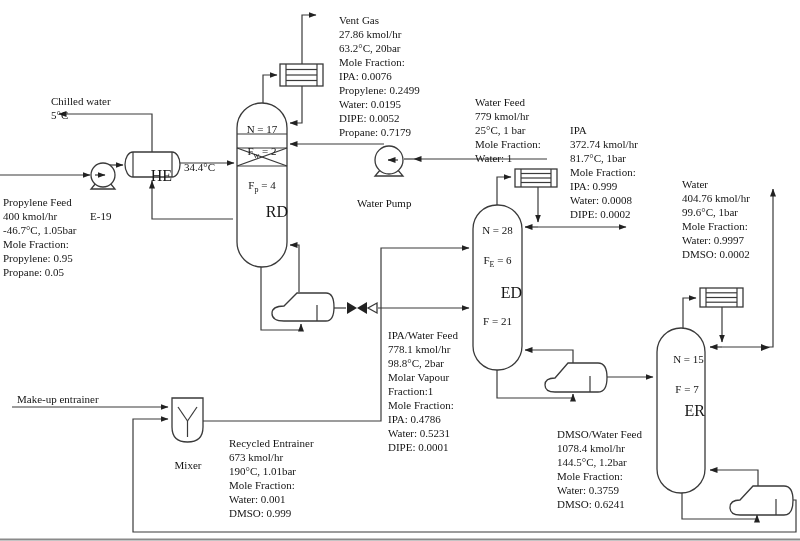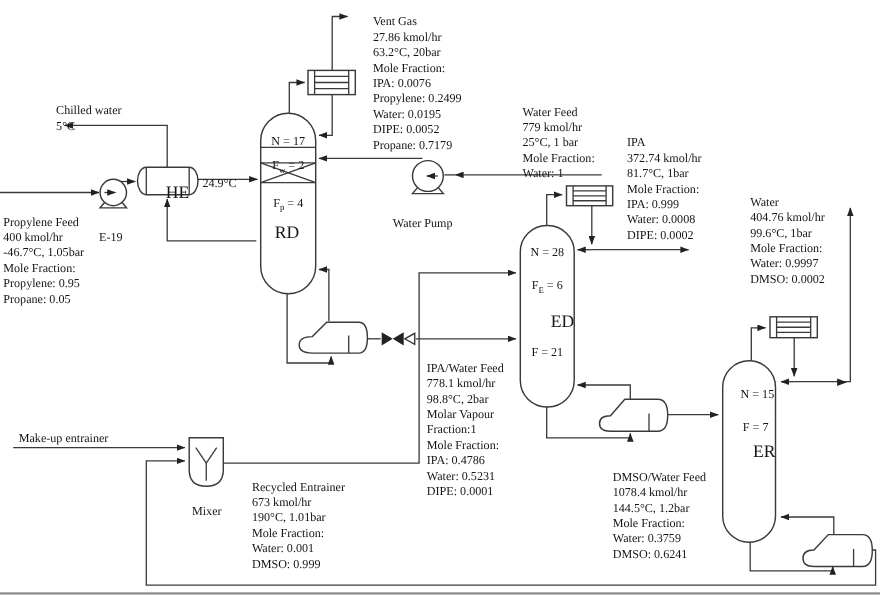--- a/index.html
+++ b/index.html
@@ -200,21 +200,21 @@
 <div class="lbl" style="left:51px;top:82px">Chilled water
 5°C</div>
 <div class="lbl" style="left:3px;top:183px">Propylene Feed
 400 kmol/hr
 -46.7°C, 1.05bar
 Mole Fraction:
 Propylene: 0.95
 Propane: 0.05</div>
 <div class="lbl" style="left:90px;top:197px">E-19</div>
 <div class="lbl ctr b big" style="left:133px;top:157px;width:39px">HE</div>
-<div class="lbl" style="left:184px;top:148px">24.9°C</div>
+<div class="lbl" style="left:184px;top:148px">34.4°C</div>
 <div class="lbl" style="left:339px;top:1px">Vent Gas
 27.86 kmol/hr
 63.2°C, 20bar
 Mole Fraction:
 IPA: 0.0076
 Propylene: 0.2499
 Water: 0.0195
 DIPE: 0.0052
 Propane: 0.7179</div>
 <div class="lbl" style="left:357px;top:184px">Water Pump</div>
@@ -256,21 +256,21 @@
 <div class="lbl" style="left:557px;top:415px">DMSO/Water Feed
 1078.4 kmol/hr
 144.5°C, 1.2bar
 Mole Fraction:
 Water: 0.3759
 DMSO: 0.6241</div>
 
 <div class="lbl ctr b" style="left:237px;top:110px;width:50px">N = 17</div>
 <div class="lbl ctr b" style="left:237px;top:132px;width:50px"><span>F</span><sub>w</sub><span> = 2</span></div>
 <div class="lbl ctr b" style="left:237px;top:166px;width:50px"><span>F</span><sub>p</sub><span> = 4</span></div>
-<div class="lbl ctr b big" style="left:222px;top:193px;width:50px">RD</div>
+<div class="lbl ctr b big" style="left:238px;top:193px;width:50px">RD</div>
 
 <div class="lbl ctr b" style="left:473px;top:211px;width:49px">N = 28</div>
 <div class="lbl ctr b" style="left:473px;top:241px;width:49px"><span>F</span><sub>E</sub><span> = 6</span></div>
 <div class="lbl ctr b big" style="left:473px;top:274px;width:49px">ED</div>
 <div class="lbl ctr b" style="left:473px;top:302px;width:49px">F = 21</div>
 
 <div class="lbl ctr b" style="left:653px;top:340px;width:71px">N = 15</div>
 <div class="lbl ctr b" style="left:657px;top:370px;width:60px">F = 7</div>
 <div class="lbl ctr b big" style="left:657px;top:392px;width:48px">ER</div>
 

